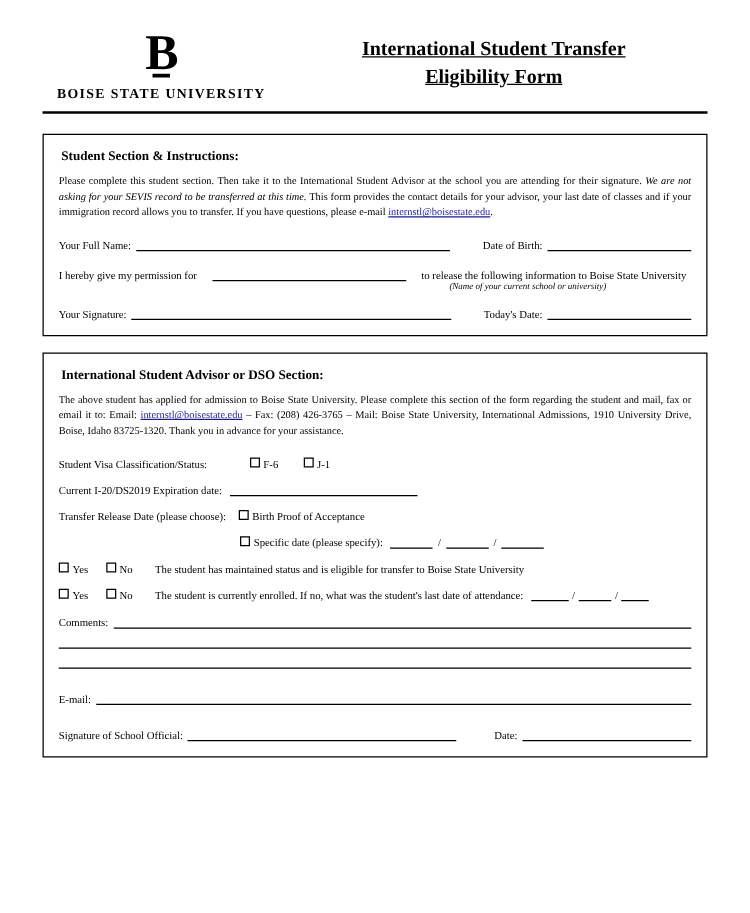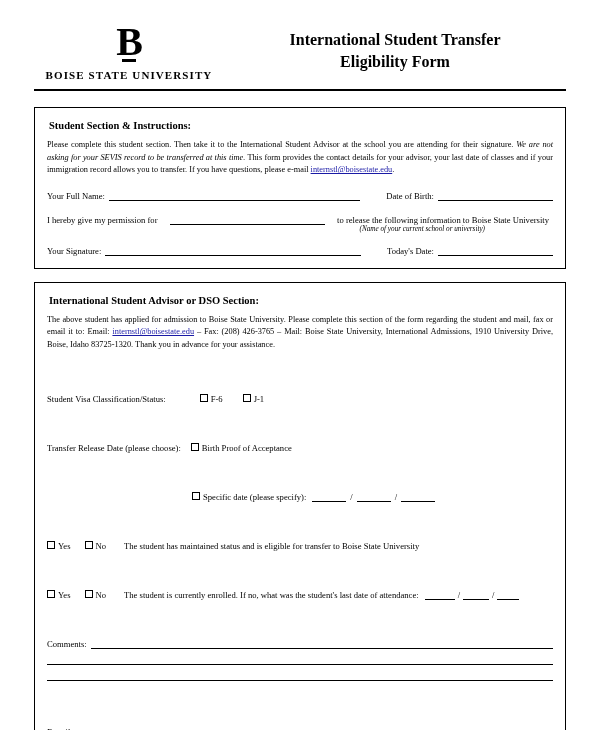--- a/index.html
+++ b/index.html
@@ -72,20 +72,21 @@
     flex-direction: column;
     align-items: center;
     justify-content: center;
     text-align: center;
     padding-bottom: 4px;
   }
   .title-line {
     font-size: 16px;
     font-weight: bold;
     line-height: 22px;
+    text-decoration: underline;
   }
 
   
   .box {
     border: 1.5px solid #000;
     box-sizing: border-box;
     padding: 10px 12px 12px 12px;
     margin-bottom: 13px;
   }
   .box-title {
@@ -146,21 +147,21 @@
     margin-right: 3px;
     vertical-align: 0px;
   }
 
   .line-row {
     font-size: 8.6px;
     margin-top: 11px;
     display: flex;
     align-items: flex-end;
   }
-  .line-row .txt { white-space: nowrap; margin-top: 28px; }
+  .line-row .txt { white-space: nowrap; }
 
   .under-full {
     border-bottom: 1px solid #000;
     flex: 1;
     height: 10px;
     margin-left: 4px;
   }
 
   .comment-lines .cl {
     border-bottom: 1px solid #000;
@@ -222,20 +223,24 @@
     </p>
 
     <div class="line-row" style="margin-top:14px">
       <span class="txt">Student Visa Classification/Status:</span>
       <span style="display:inline-block;width:34px"></span>
       <span class="txt"><span class="cb"></span><span>F-6</span></span>
       <span style="display:inline-block;width:20px"></span>
       <span class="txt"><span class="cb"></span><span>J-1</span></span>
     </div>
 
+    <div class="line-row">
+      <span class="txt">Current I-20/DS2019 Expiration date:</span>
+      <span class="blank-line" style="width:150px;margin-left:6px"></span>
+    </div>
 
     <div class="line-row">
       <span class="txt">Transfer Release Date (please choose):</span>
       <span style="display:inline-block;width:10px"></span>
       <span class="txt"><span class="cb"></span><span>Birth Proof of Acceptance</span></span>
     </div>
 
     <div class="line-row" style="margin-left:145px">
       <span class="txt"><span class="cb"></span><span>Specific date (please specify):</span></span>
       <span class="blank-line" style="width:34px;margin-left:6px"></span>

